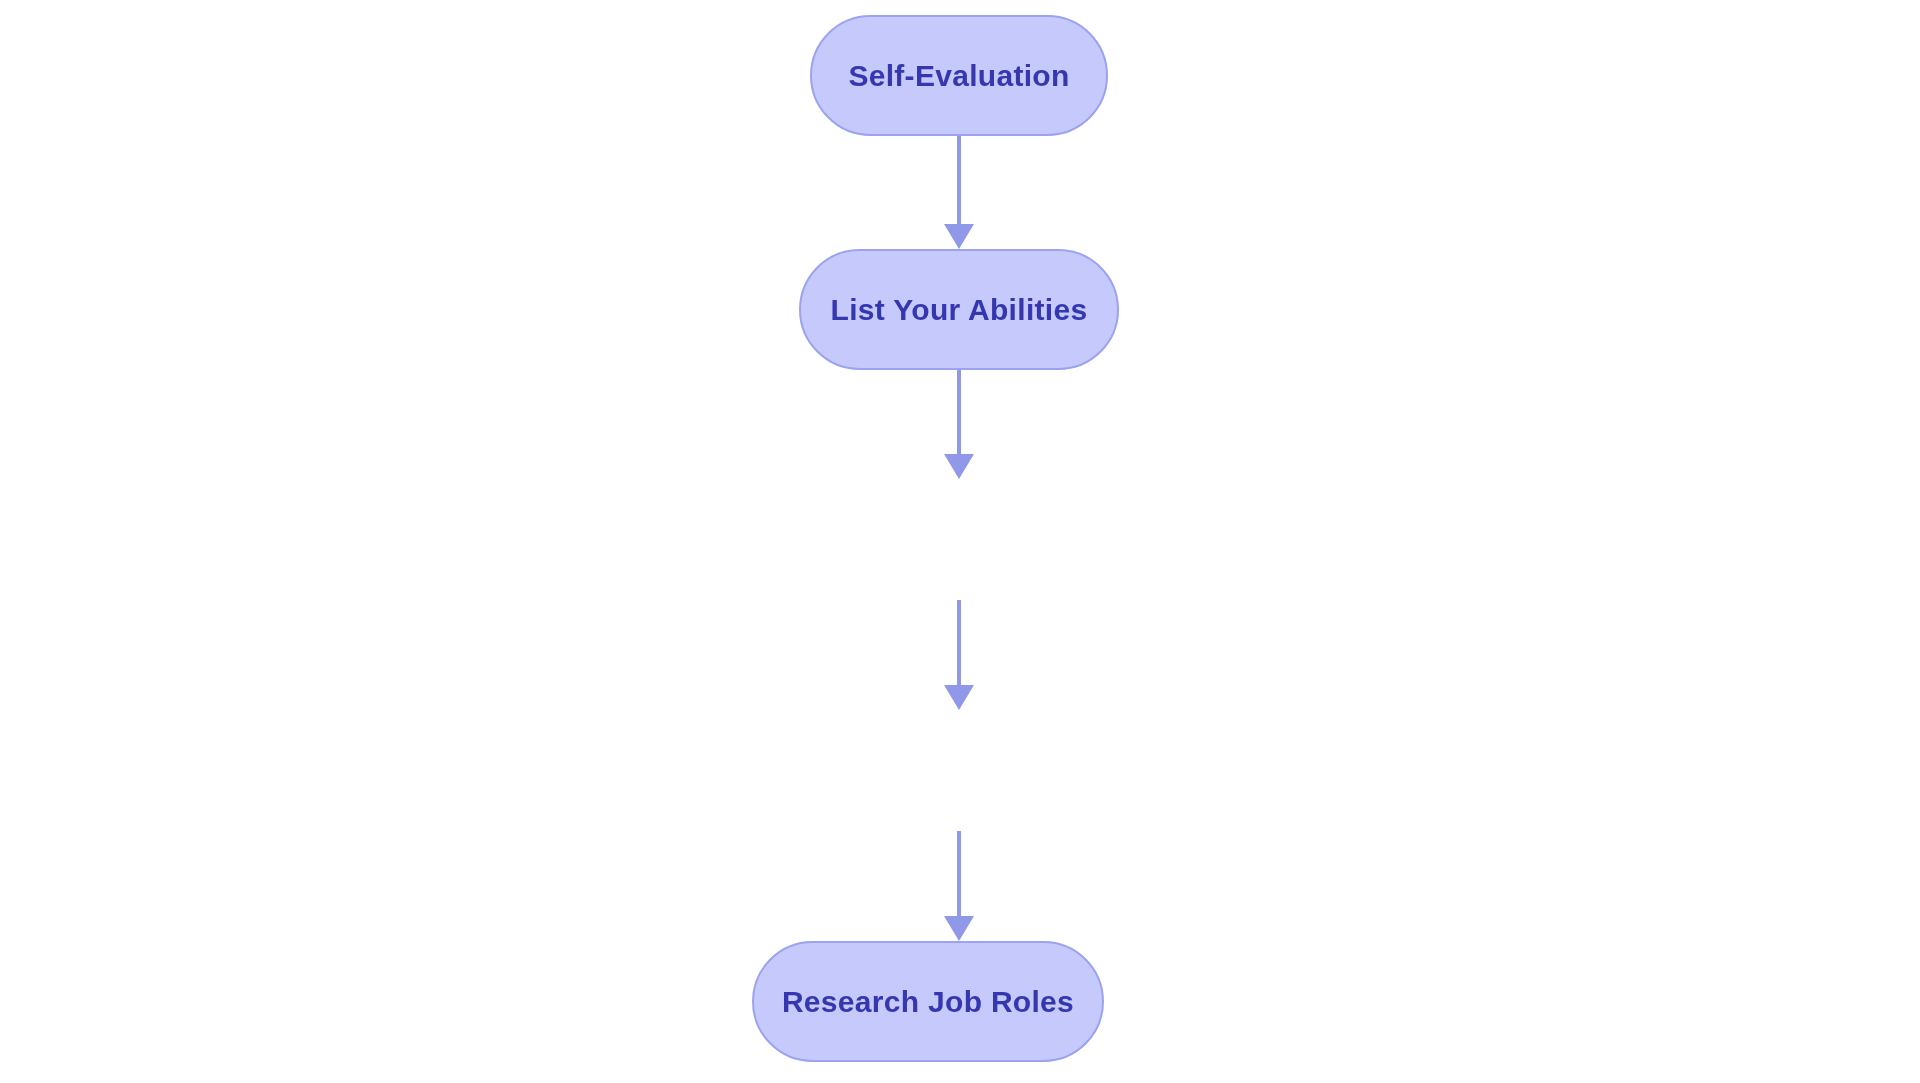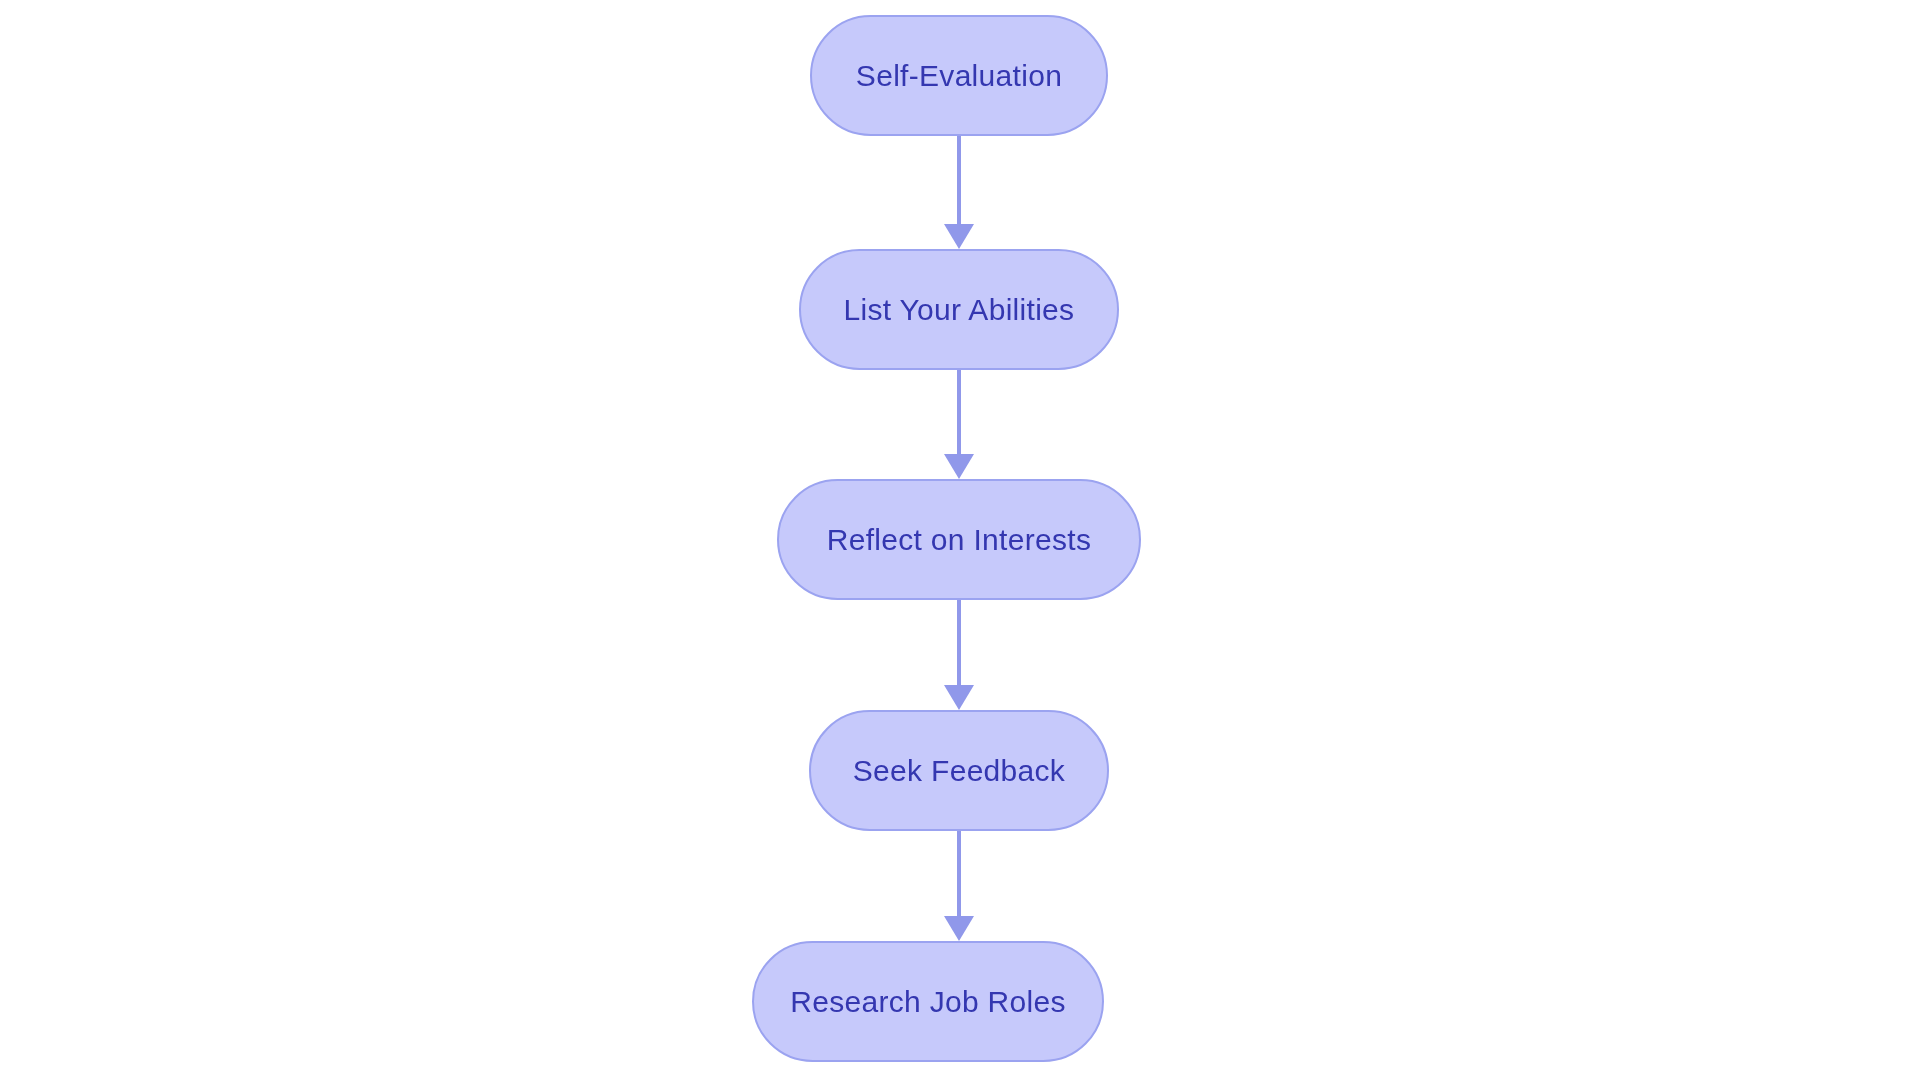--- a/index.html
+++ b/index.html
@@ -18,20 +18,21 @@
   .node {
     position: absolute;
     height: 121px;
     box-sizing: border-box;
     background: #c6c9fb;
     border: 2px solid #9ba3f0;
     border-radius: 62px;
     display: flex;
     align-items: center;
     justify-content: center;
+    font-weight: bold;
   }
   .node-label {
     color: #3437b0;
     font-size: 30px;
     letter-spacing: 0.3px;
     white-space: nowrap;
     text-align: center;
   }
   .n1 { left: 810px; top: 15px;  width: 298px; }
   .n2 { left: 799px; top: 249px; width: 320px; }
@@ -80,32 +81,26 @@
 
   <div class="node n2">
     <span class="node-label">List Your Abilities</span>
   </div>
 
   <div class="arrow a2">
     <div class="shaft"></div>
     <div class="head"></div>
   </div>
 
-  <div class="node n3">
-    <span class="node-label">Reflect on Interests</span>
-  </div>
 
   <div class="arrow a3">
     <div class="shaft"></div>
     <div class="head"></div>
   </div>
 
-  <div class="node n4">
-    <span class="node-label">Seek Feedback</span>
-  </div>
 
   <div class="arrow a4">
     <div class="shaft"></div>
     <div class="head"></div>
   </div>
 
   <div class="node n5">
     <span class="node-label">Research Job Roles</span>
   </div>
 

